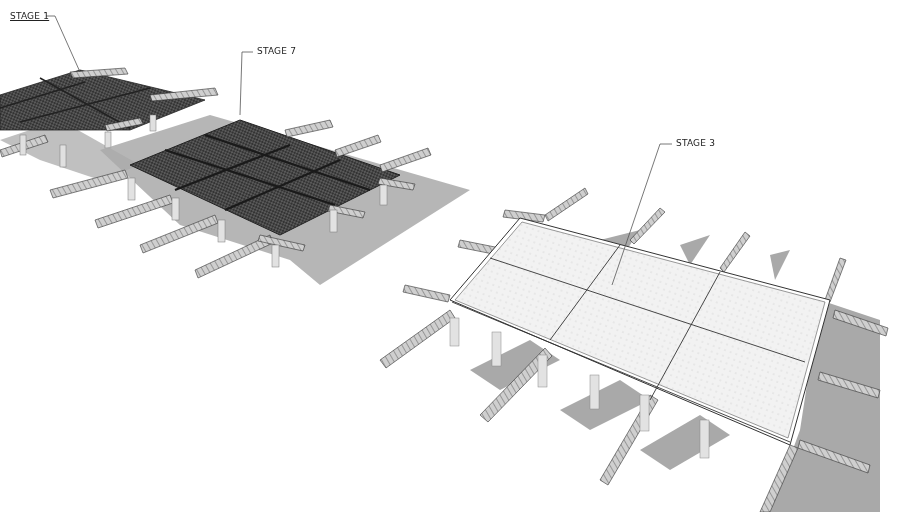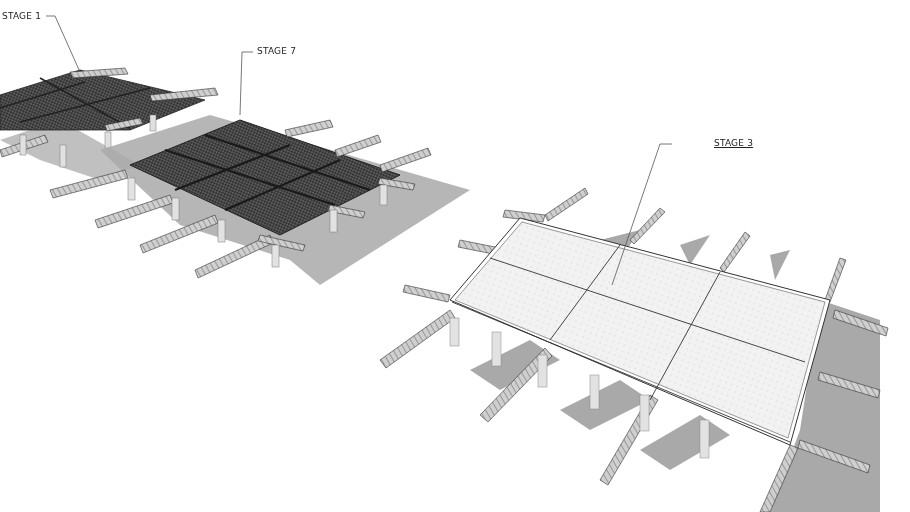--- a/index.html
+++ b/index.html
@@ -127,15 +127,15 @@
     </g>
   </g>
 
   <g stroke="#555" stroke-width="0.8" fill="none">
     <polyline points="46,16 55,16 80,72"></polyline>
     <polyline points="253,52 242,52 240,115"></polyline>
     <polyline points="672,144 660,144 612,285"></polyline>
   </g>
 </svg>
 
-<div class="label" style="left:2px; top:11px;">STAGE 1</div>
+<div class="label" style="left:10px; top:11px;text-decoration:underline;">STAGE 1</div>
 <div class="label" style="left:257px; top:46px;">STAGE 7</div>
-<div class="label" style="left:714px; top:138px;text-decoration:underline;">STAGE 3</div>
+<div class="label" style="left:676px; top:138px;">STAGE 3</div>
 
 </body></html>

